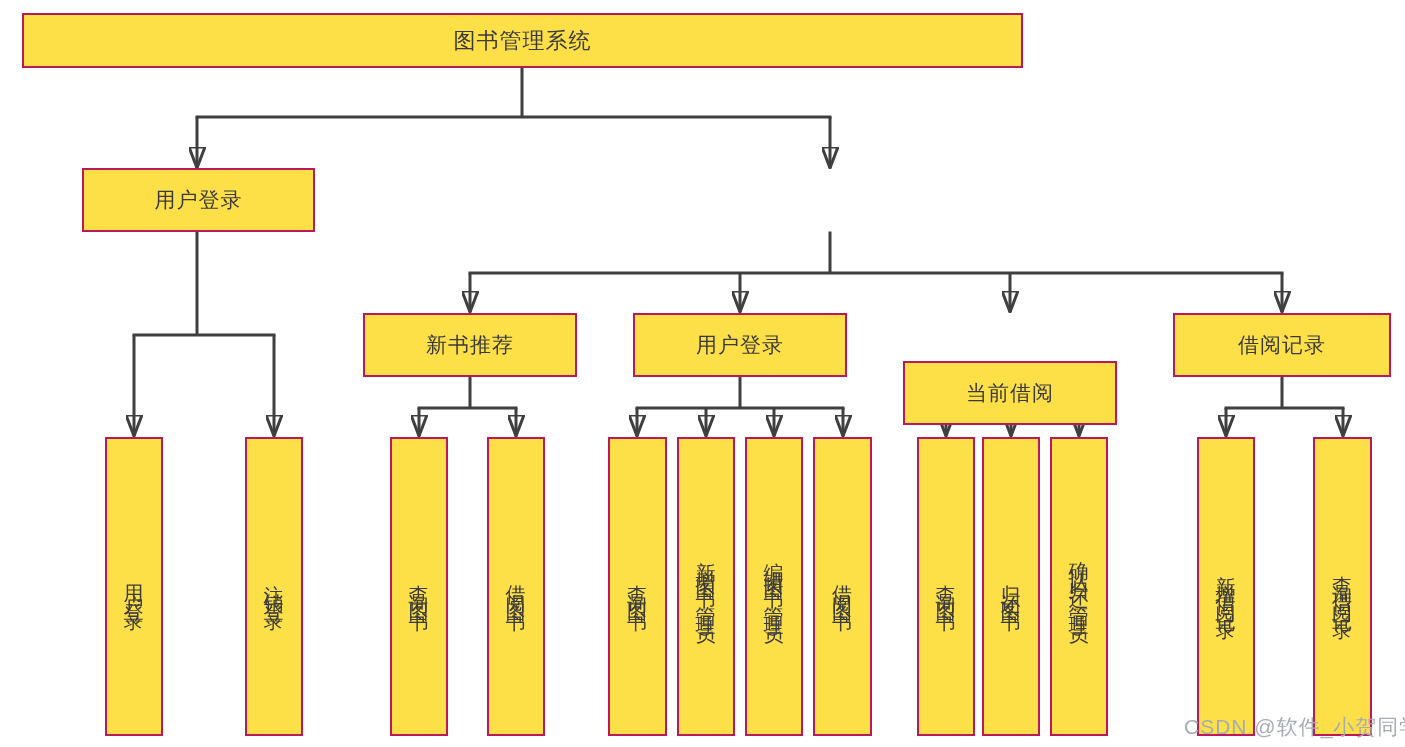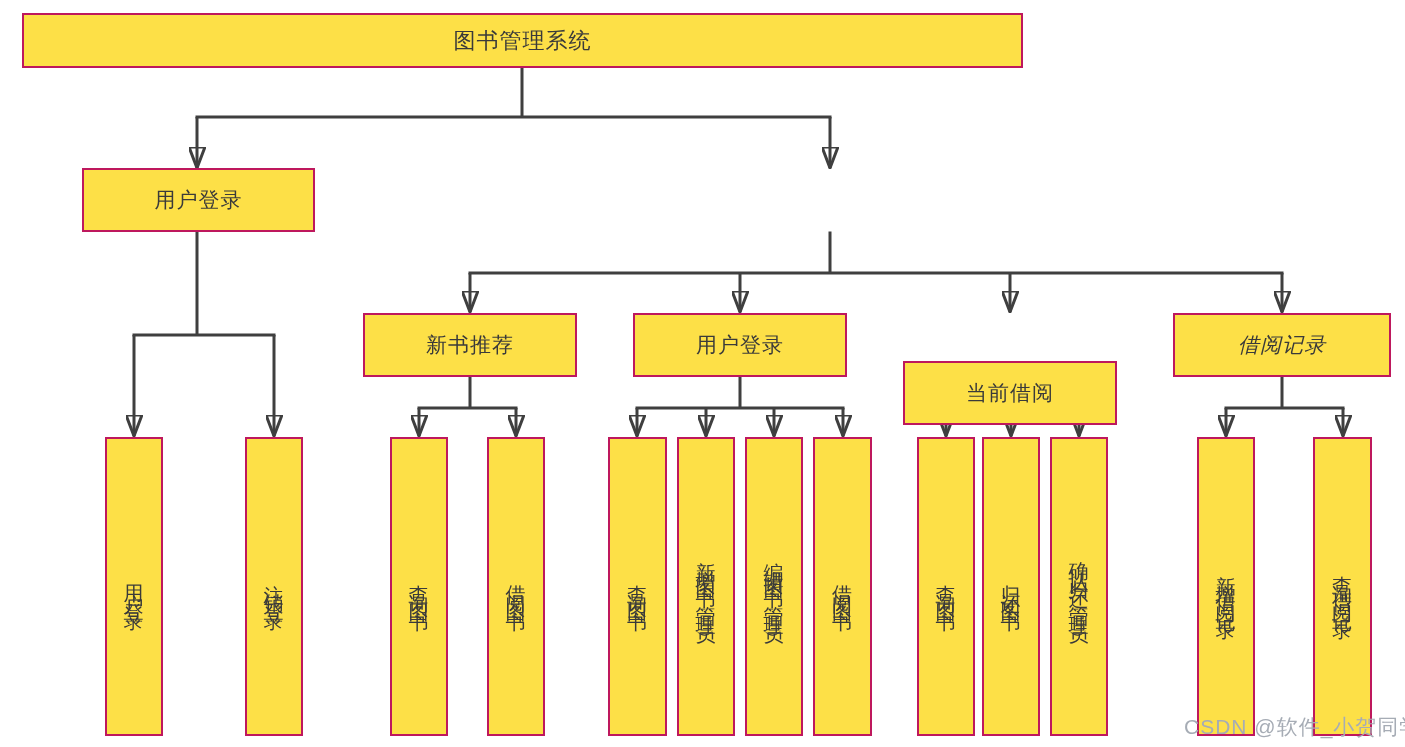--- a/index.html
+++ b/index.html
@@ -122,21 +122,21 @@
 
   <div class="box" style="left:363px; top:313px; width:214px; height:64px;">
     <span class="h-label">新书推荐</span>
   </div>
   <div class="box" style="left:633px; top:313px; width:214px; height:64px;">
     <span class="h-label">用户登录</span>
   </div>
   <div class="box" style="left:903px; top:313px; width:214px; height:64px;margin-top:48px;">
     <span class="h-label">当前借阅</span>
   </div>
-  <div class="box" style="left:1173px; top:313px; width:218px; height:64px;font-style:italic;">
+  <div class="box" style="left:1173px; top:313px; width:218px; height:64px;">
     <span class="h-label">借阅记录</span>
   </div>
 
   <div class="box leaf" style="left:105px; top:437px; width:58px; height:299px;">
     <span class="v-label">用户登录</span>
   </div>
   <div class="box leaf" style="left:245px; top:437px; width:58px; height:299px;">
     <span class="v-label">注销登录</span>
   </div>
 

